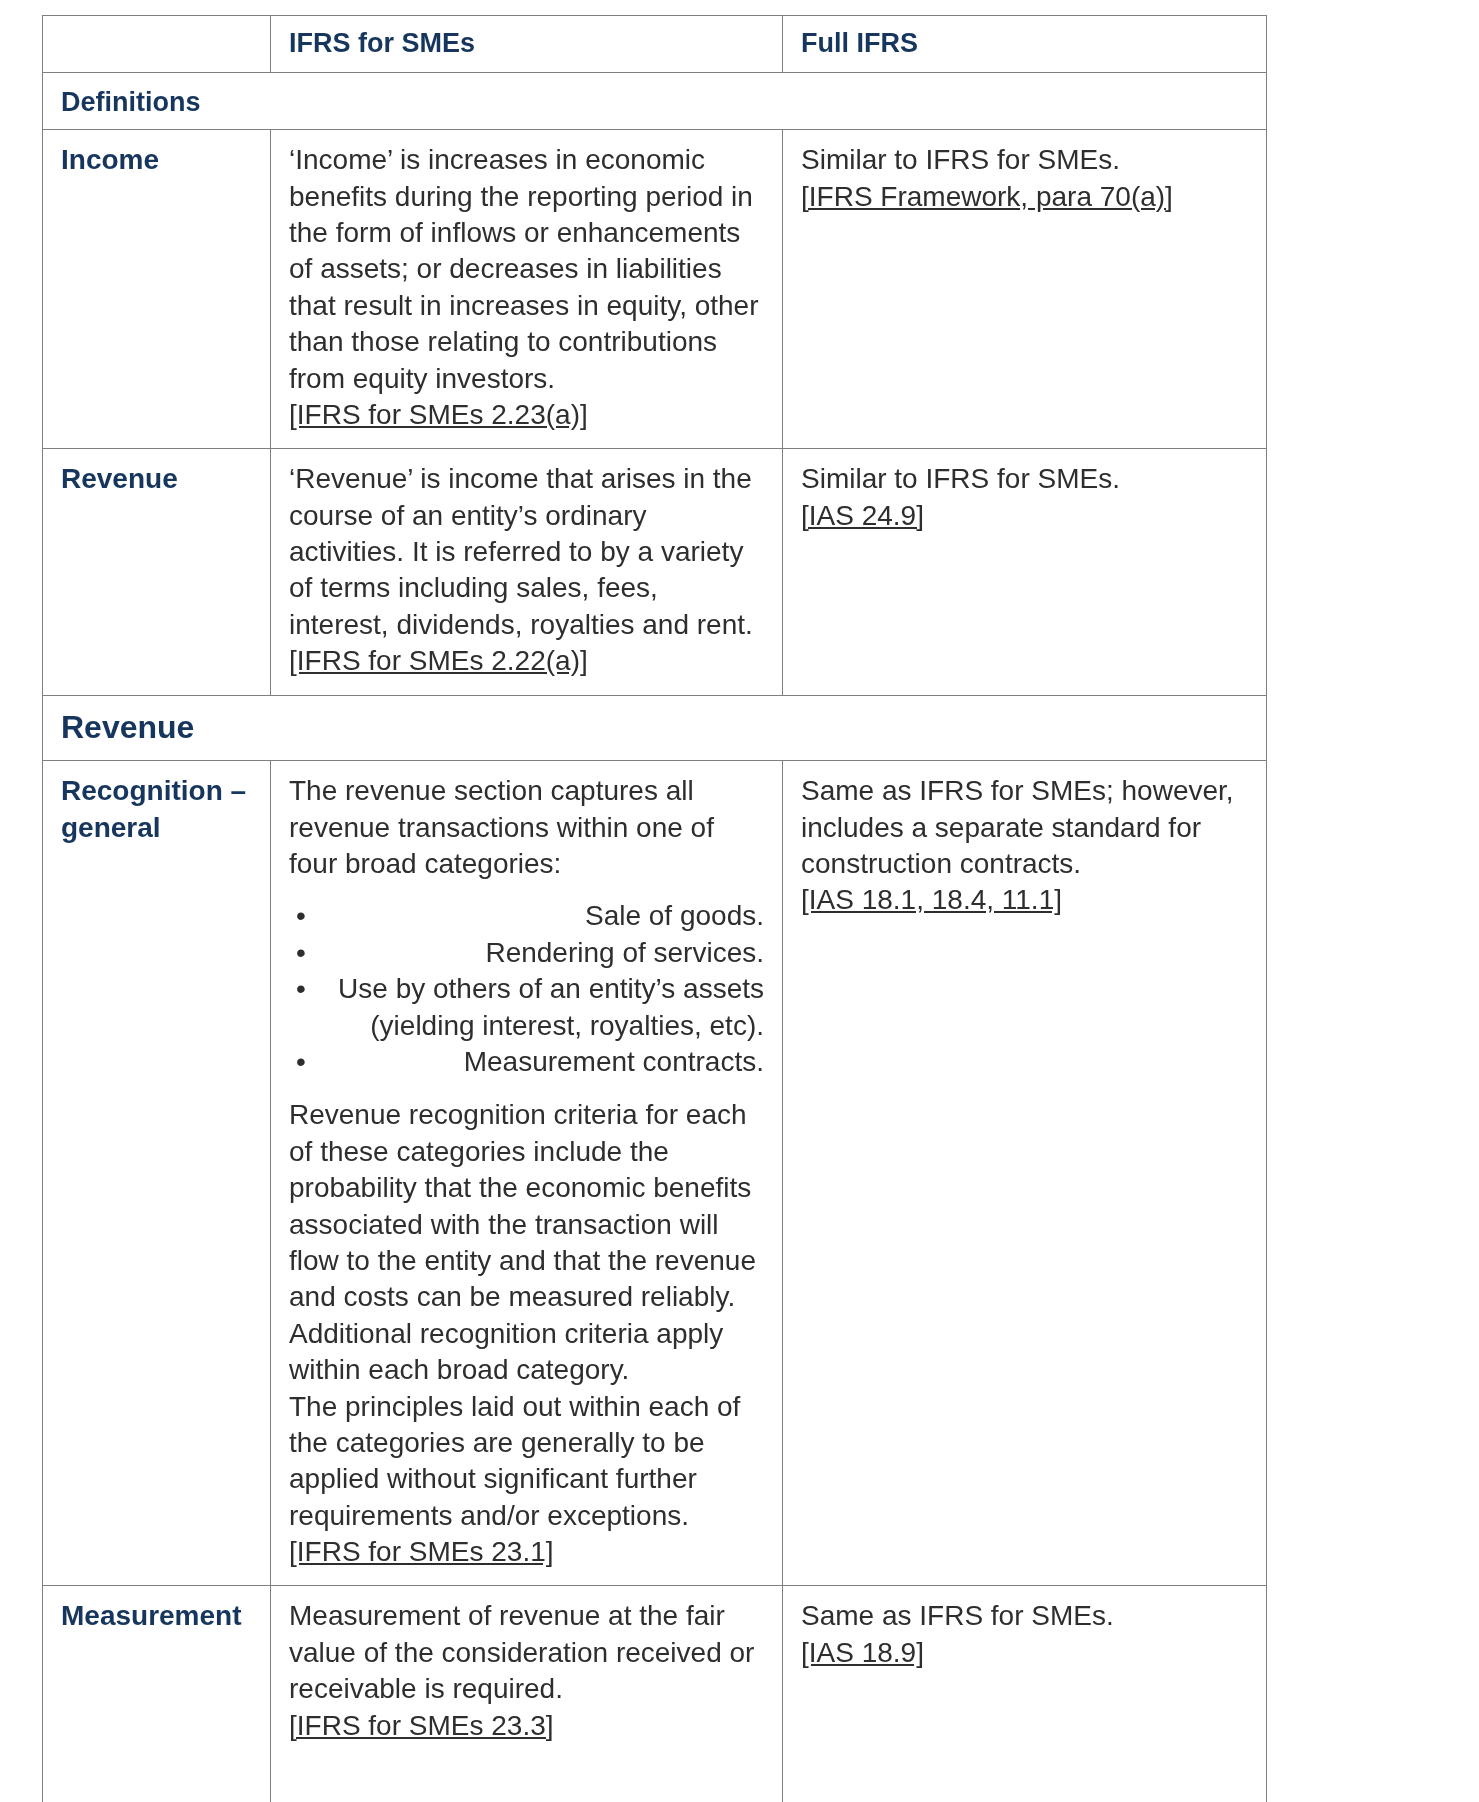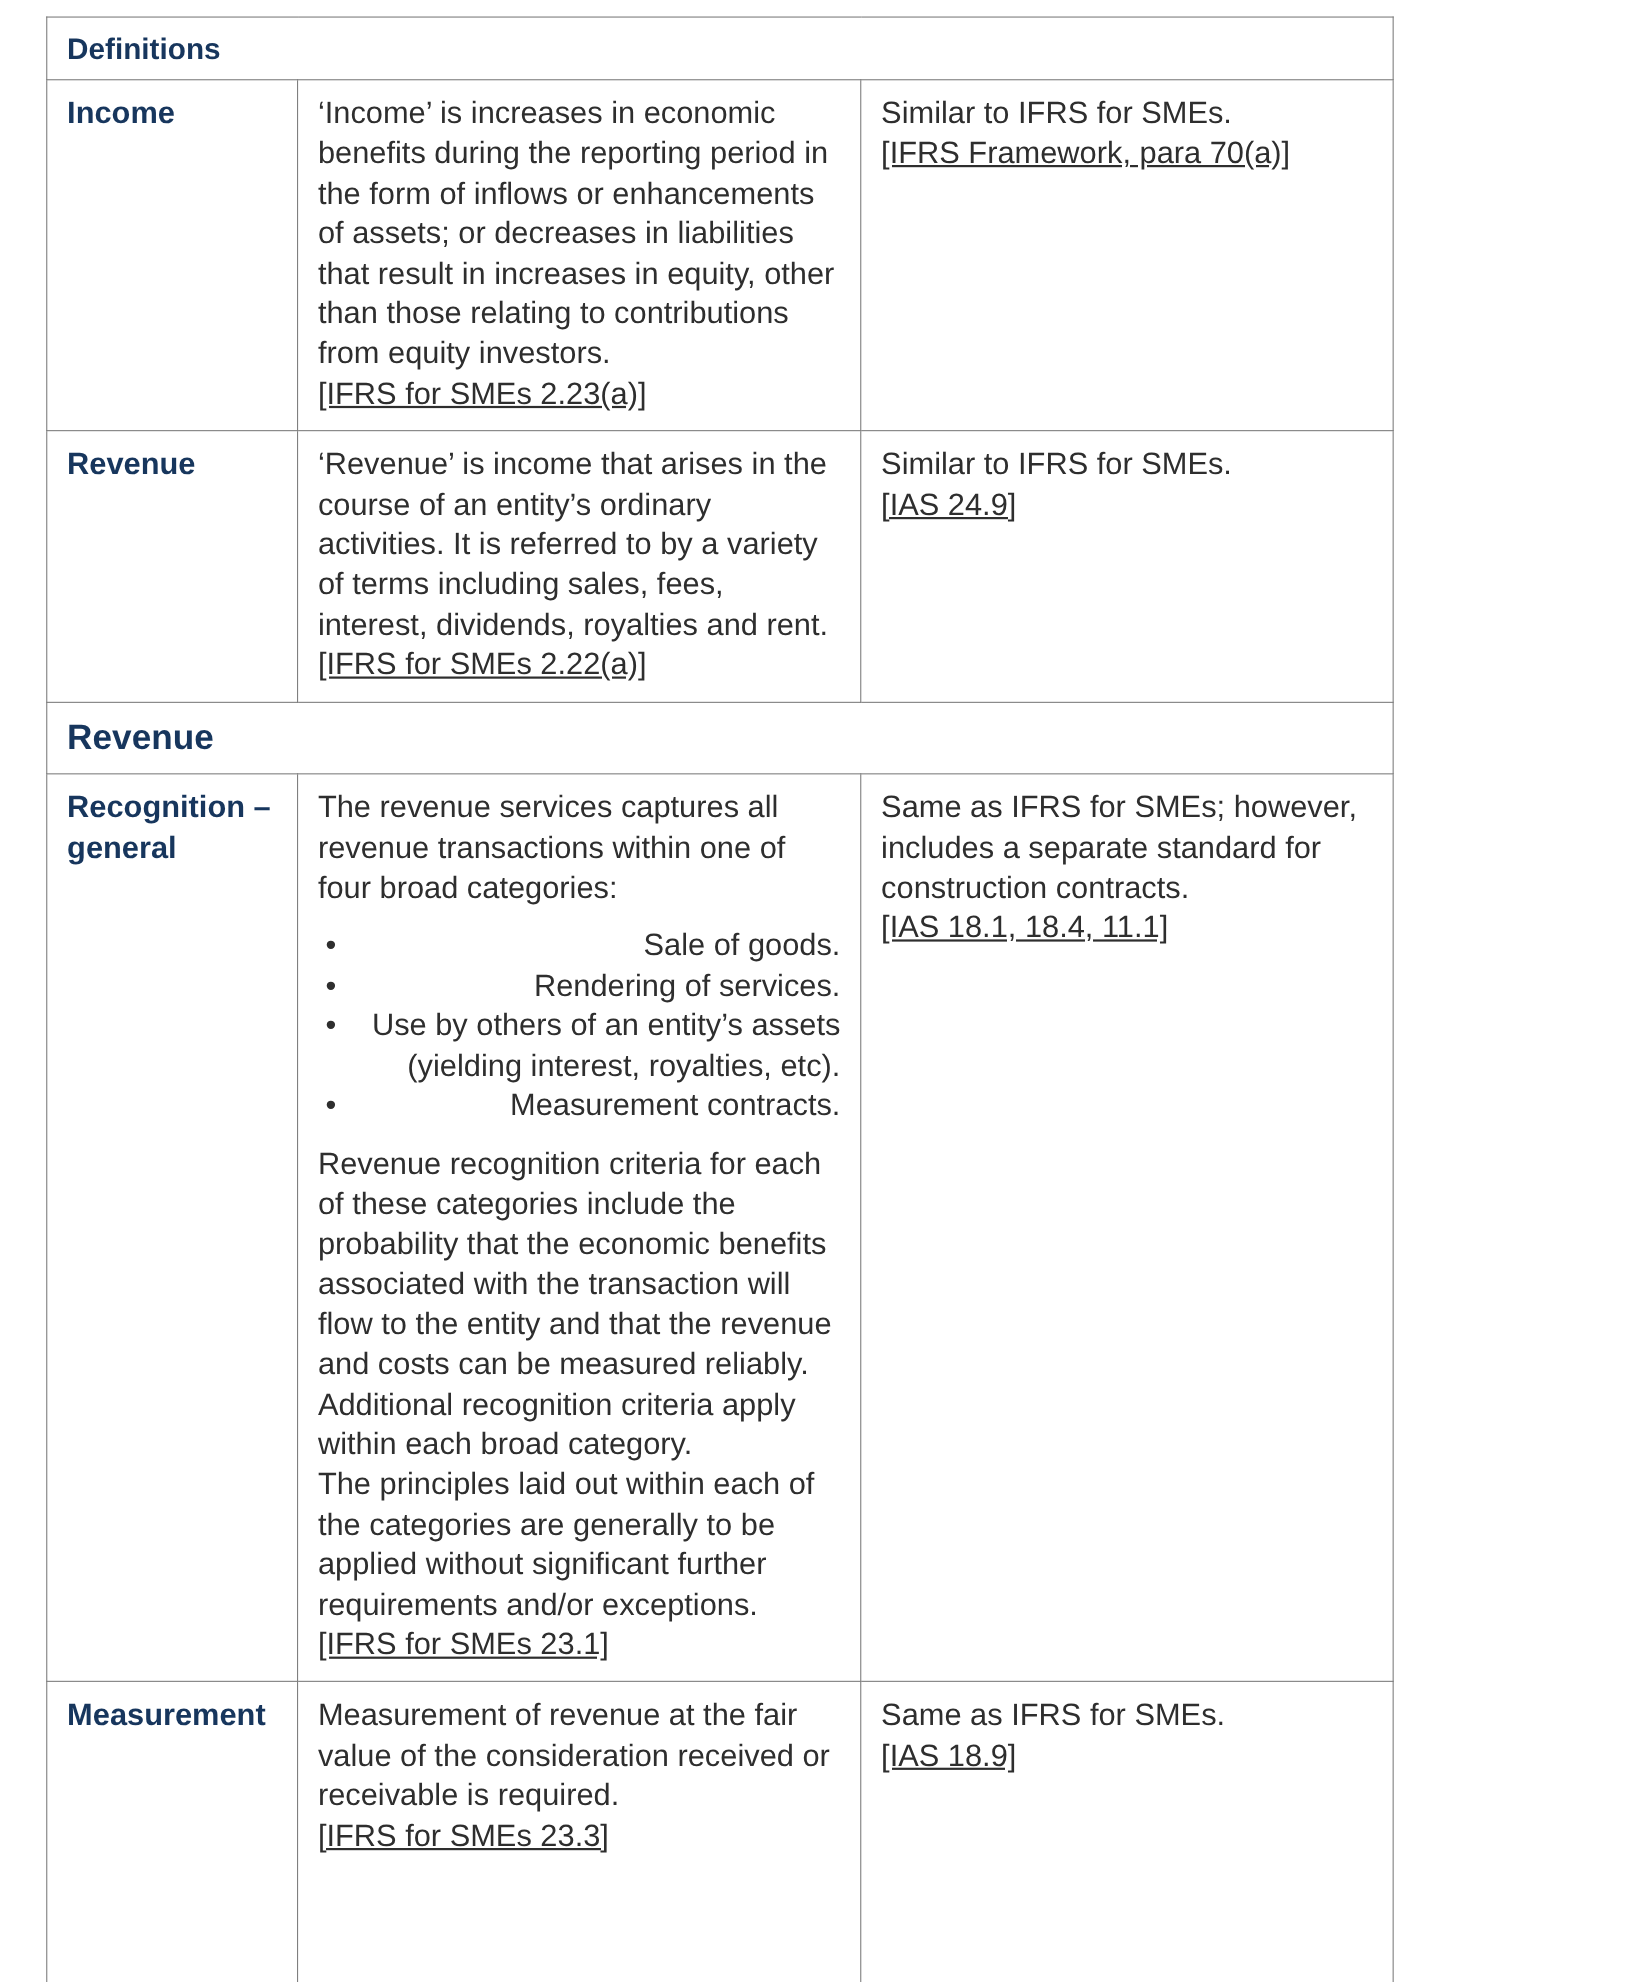--- a/index.html
+++ b/index.html
@@ -77,20 +77,25 @@
 
 <div class="page">
   <table class="cmp">
     <colgroup>
       <col class="c1">
         <col class="c2">
         <col class="c3">
     </colgroup>
 
     <tbody>
+        <tr class="hdr">
+      <th></th>
+      <th>IFRS for SMEs</th>
+      <th>Full IFRS</th>
+    </tr>
 
     <tr class="section">
       <td colspan="3">Definitions</td>
     </tr>
 
     <tr>
       <td class="label">Income</td>
       <td>
         <div>‘Income’ is increases in economic benefits during the reporting period in the form of inflows or enhancements of assets; or decreases in liabilities that result in increases in equity, other than those relating to contributions from equity investors.</div>
         <div class="ref">[IFRS for SMEs 2.23(a)]</div>
@@ -113,21 +118,21 @@
       </td>
     </tr>
 
     <tr class="section section-lg">
       <td colspan="3">Revenue</td>
     </tr>
 
     <tr>
       <td class="label">Recognition – general</td>
       <td>
-        <div class="intro">The revenue services captures all revenue transactions within one of four broad categories:</div>
+        <div class="intro">The revenue section captures all revenue transactions within one of four broad categories:</div>
         <ul class="bullets">
           <li>Sale of goods.</li>
           <li>Rendering of services.</li>
           <li>Use by others of an entity’s assets (yielding interest, royalties, etc).</li>
           <li>Measurement contracts.</li>
         </ul>
         <div class="para">Revenue recognition criteria for each of these categories include the probability that the economic benefits associated with the transaction will flow to the entity and that the revenue and costs can be measured reliably. Additional recognition criteria apply within each broad category.</div>
         <div>The principles laid out within each of the categories are generally to be applied without significant further requirements and/or exceptions.</div>
         <div class="ref">[IFRS for SMEs 23.1]</div>
       </td>

